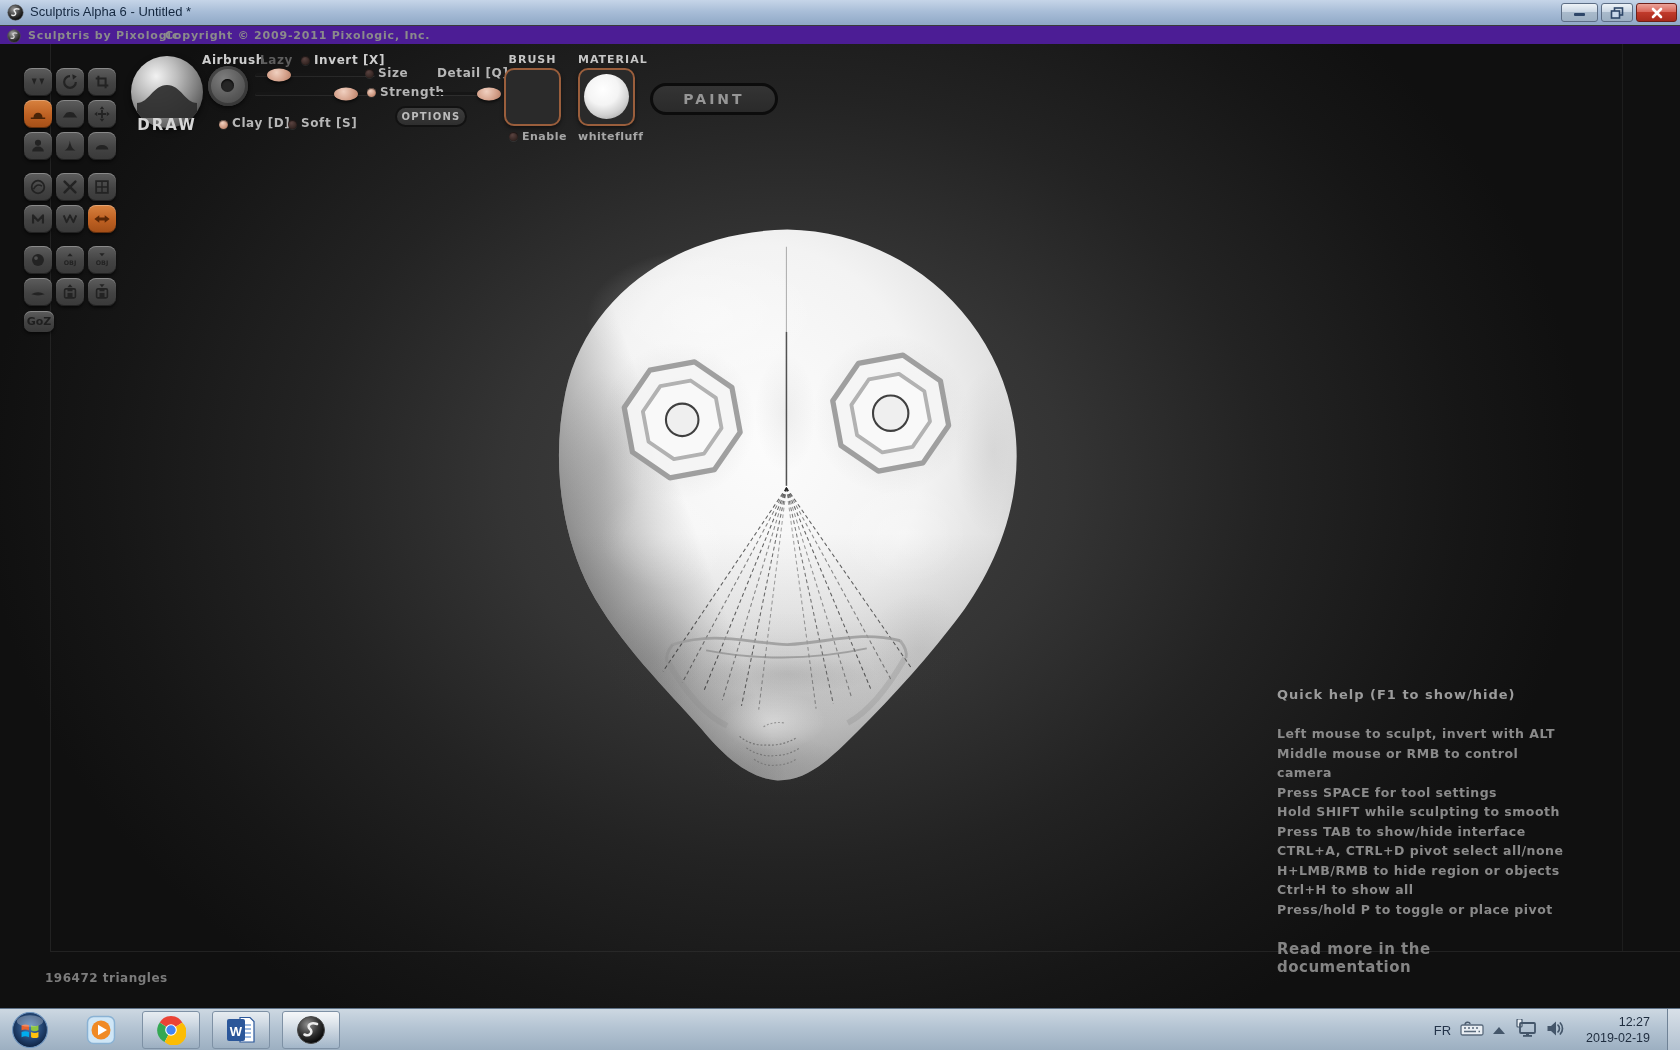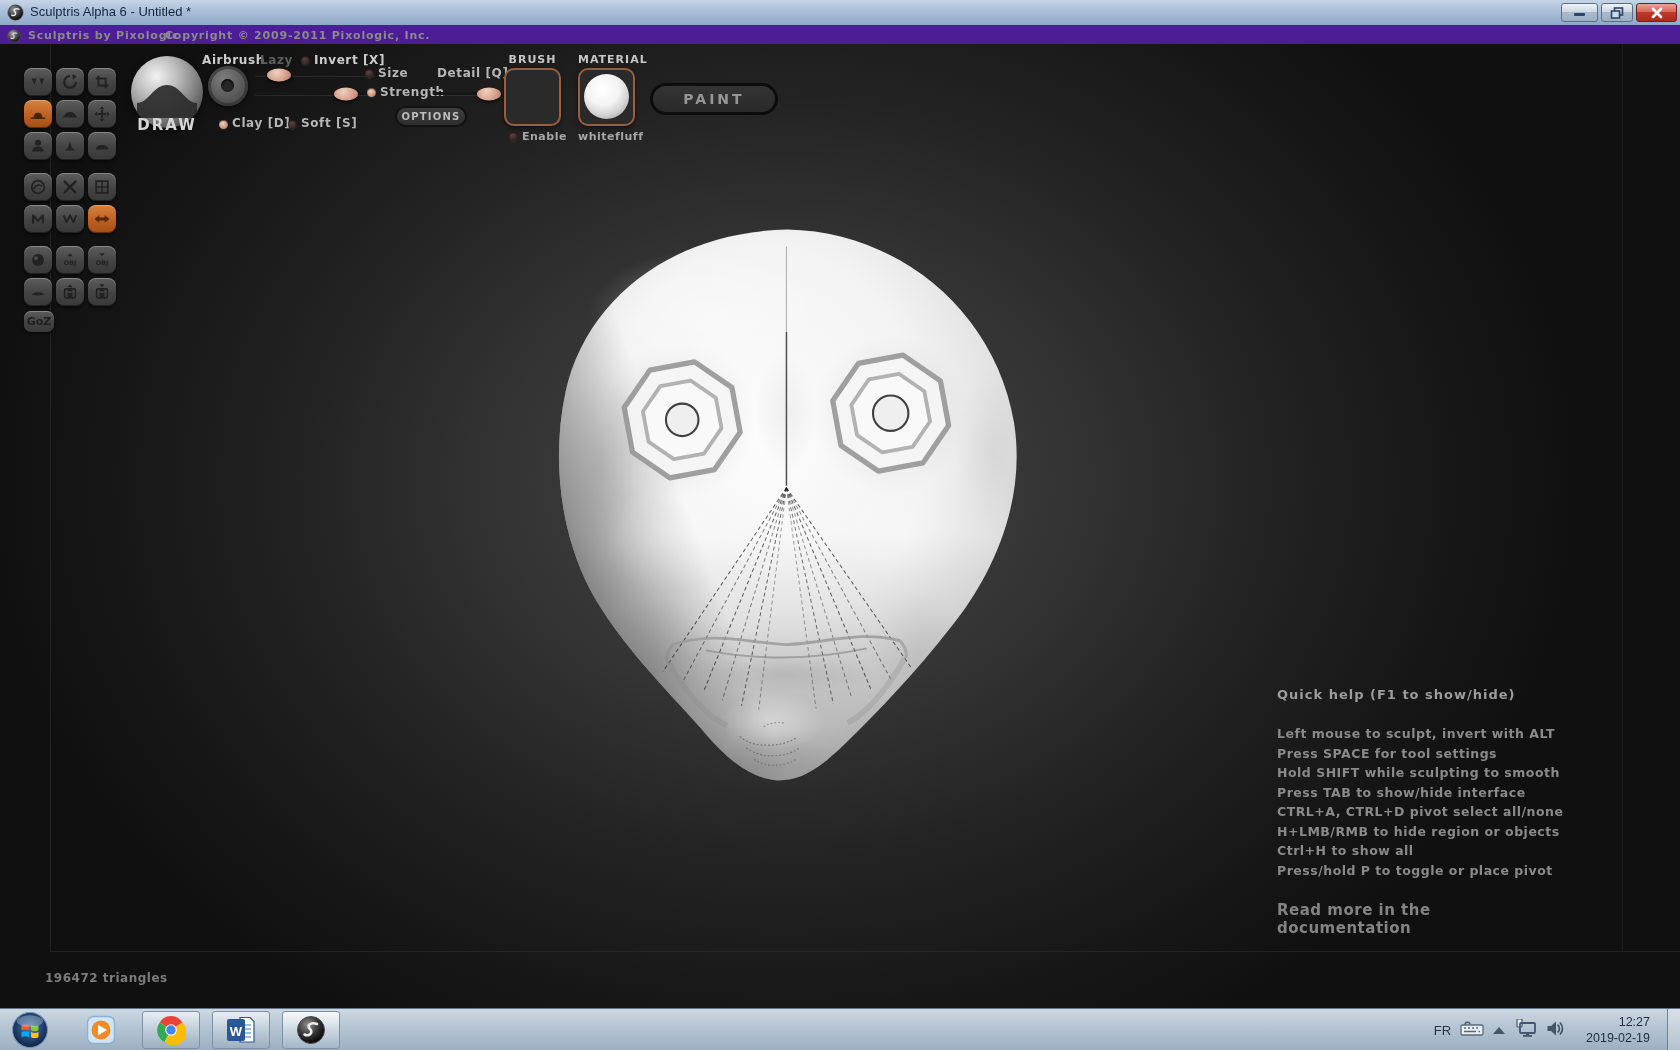--- a/index.html
+++ b/index.html
@@ -478,20 +478,21 @@
   <div class="slotbox" style="left:578px;top:24px">
     <div class="mat-sphere"></div>
   </div>
   <span class="sublbl" style="left:578px;top:86px;width:58px;text-align:center">whitefluff</span>
 
   <div class="paintbtn">PAINT</div>
 
   <div class="qhelp">
     <div class="qtitle">Quick help (F1 to show/hide)</div>
     <div class="qline">Left mouse to sculpt, invert with ALT</div>
+    <div class="qline">Middle mouse or RMB to control camera</div>
     <div class="qline">Press SPACE for tool settings</div>
     <div class="qline">Hold SHIFT while sculpting to smooth</div>
     <div class="qline">Press TAB to show/hide interface</div>
     <div class="qline">CTRL+A, CTRL+D pivot select all/none</div>
     <div class="qline">H+LMB/RMB to hide region or objects</div>
     <div class="qline">Ctrl+H to show all</div>
     <div class="qline">Press/hold P to toggle or place pivot</div>
     <div class="qfooter">Read more in the documentation</div>
   </div>
 

